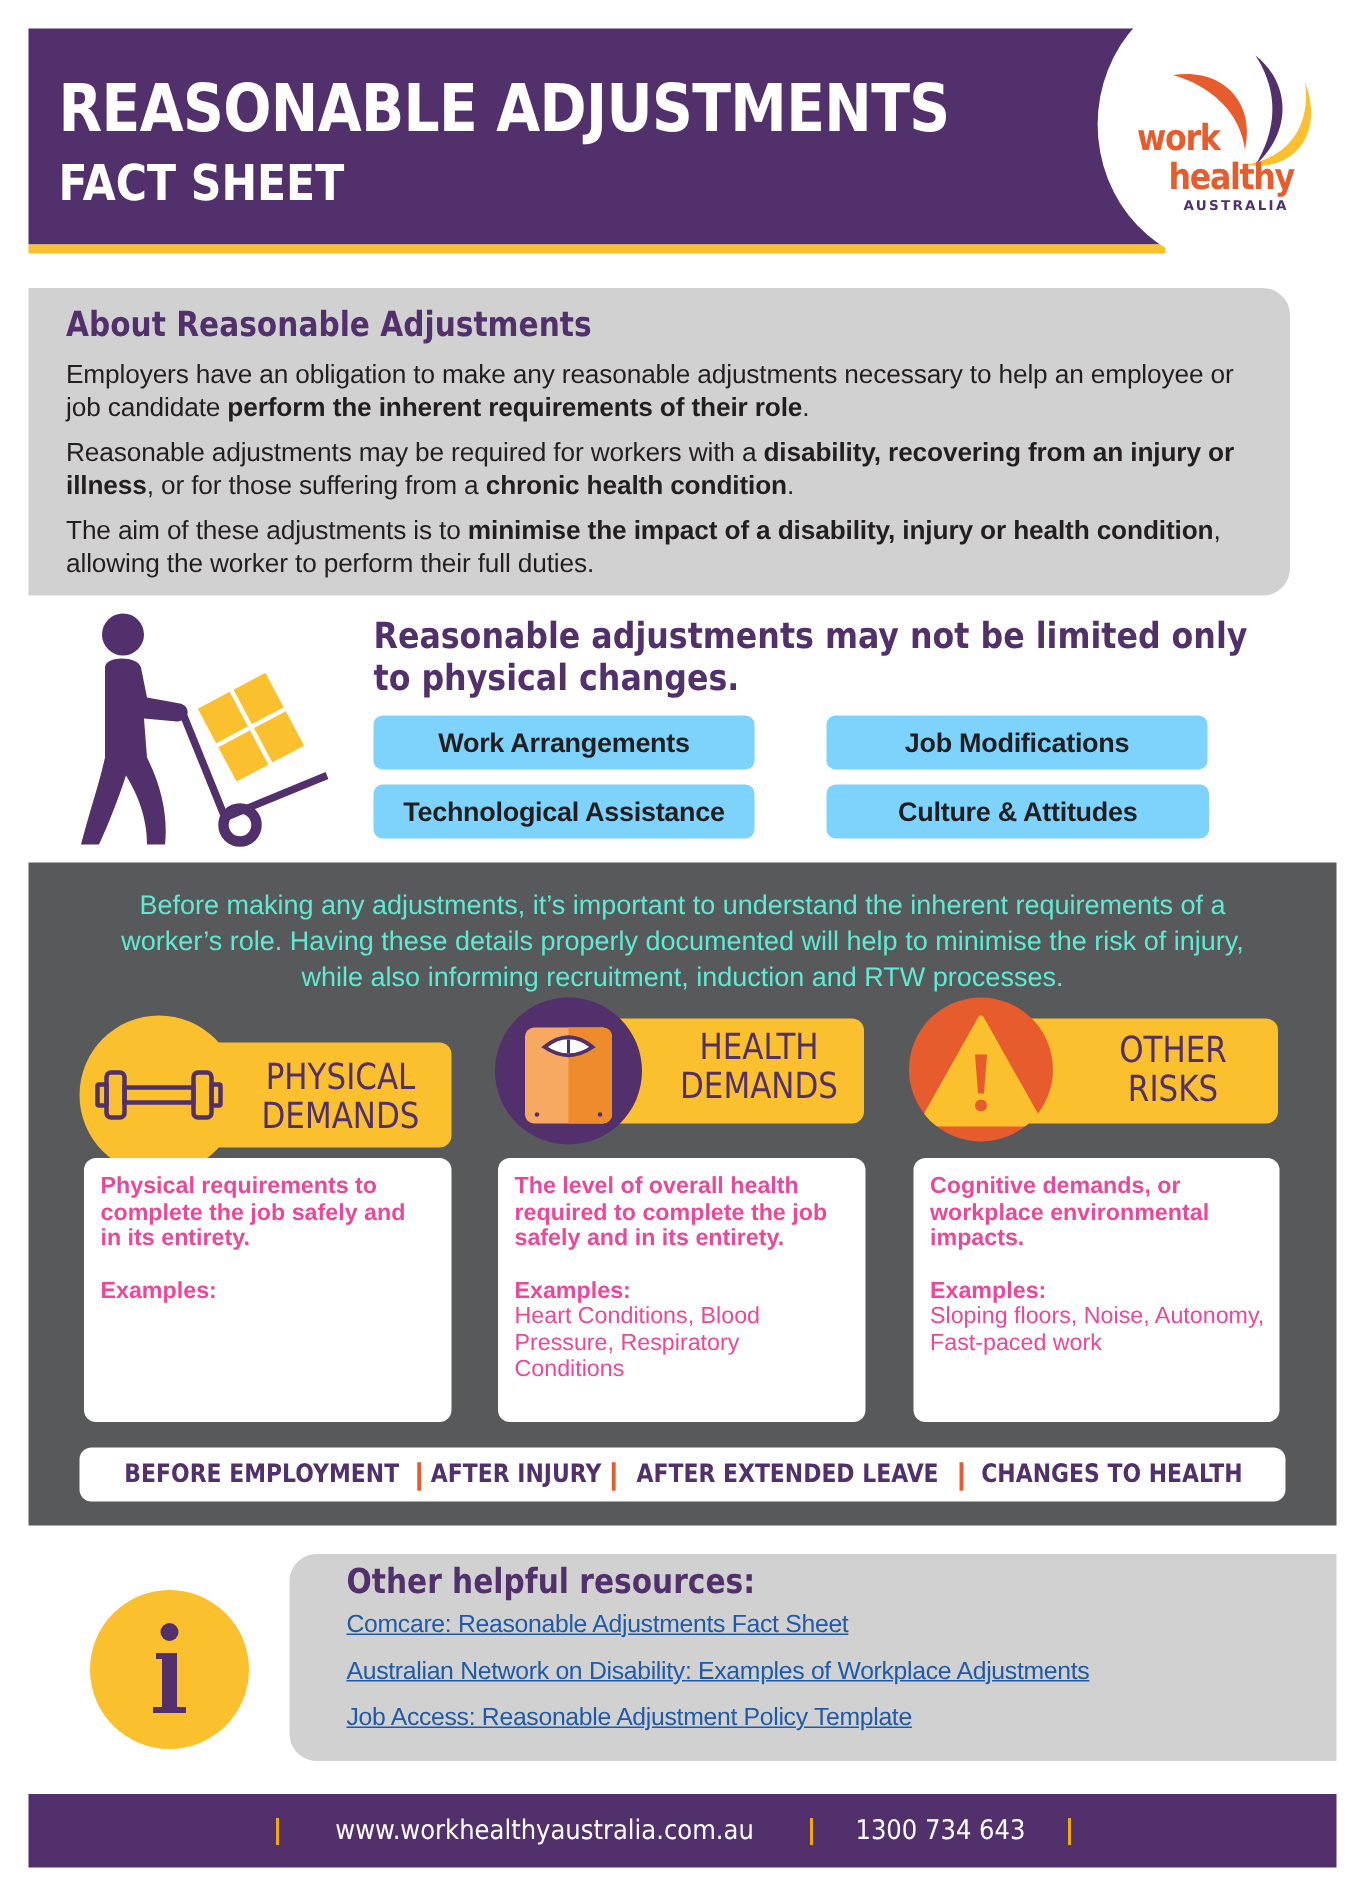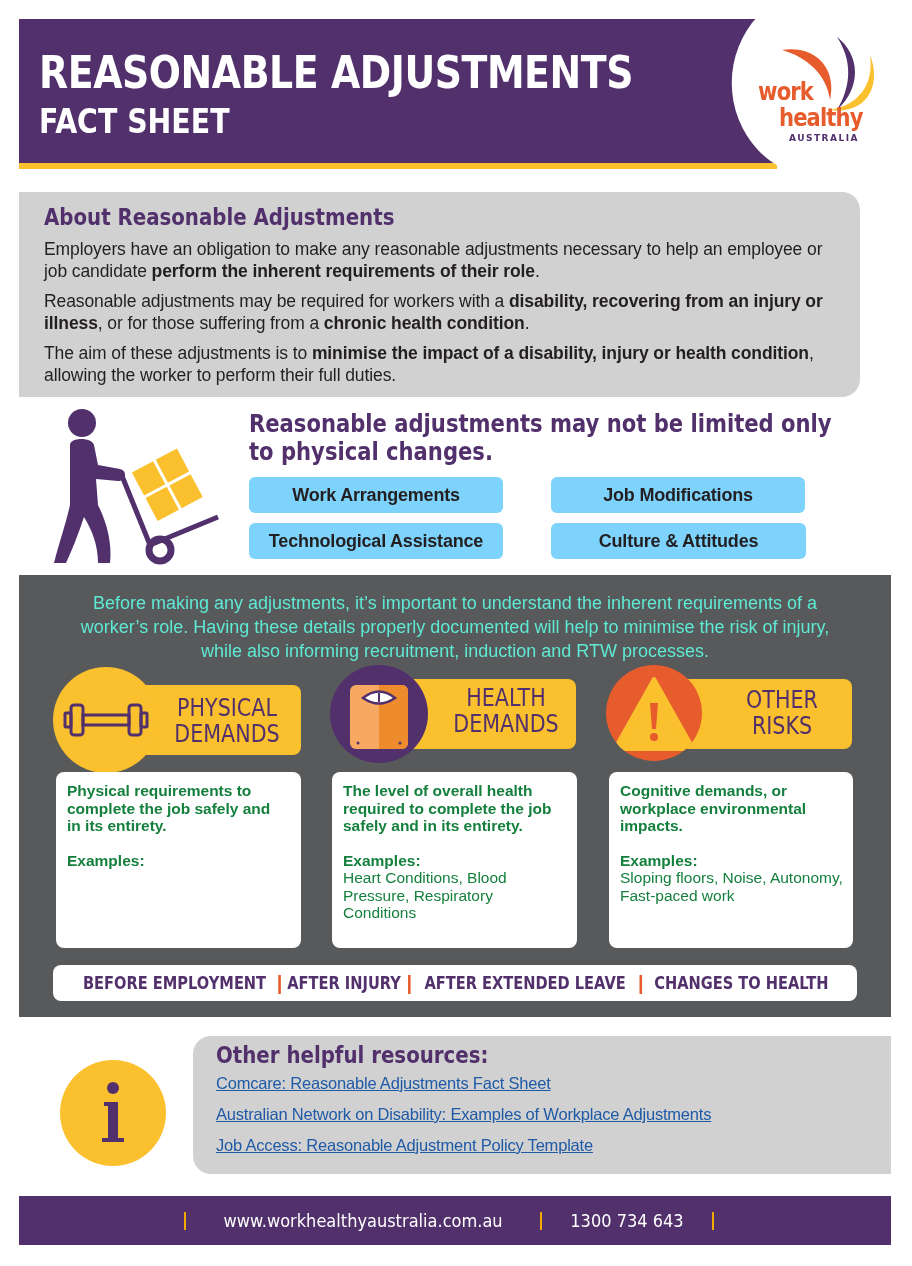--- a/index.html
+++ b/index.html
@@ -29,30 +29,30 @@
   .limited-title { position: absolute; left: 249px; top: 410px; color: #51306c; font-family: "DejaVu Sans", sans-serif; font-weight: bold; font-size: 24px; line-height: 28px; transform: scaleX(0.88); transform-origin: left; white-space: nowrap; }
   .pill { position: absolute; height: 36px; background: #7dd3fc; border-radius: 6px; font-size: 18px; font-weight: bold; color: #231f20; display: flex; align-items: center; justify-content: center; letter-spacing: -0.2px; }
 
   
   .dark { position: absolute; left: 19px; top: 575px; width: 872px; height: 442px; background: #58595b; }
   .dark-intro { position: absolute; left: 0; top: 16px; width: 872px; text-align: center; color: #5eead4; font-size: 18px; line-height: 24px; padding: 0 40px; }
   .badge { position: absolute; height: 98px; }
   .badge-bar { position: absolute; top: 14px; height: 70px; background: #fbc02d; border-radius: 8px; }
   .badge-circle { position: absolute; top: 0; left: 0; width: 98px; height: 98px; border-radius: 50%; overflow: hidden; }
   .badge-label { position: absolute; color: #51306c; font-family: "DejaVu Sans", sans-serif; font-size: 24px; line-height: 26px; text-align: center; transform: scaleX(0.86); }
-  .card { position: absolute; top: 197px; height: 176px; background: #fff; border-radius: 8px; padding: 10px 10px 0 11px; font-size: 15.5px; line-height: 17.5px; color: #15803d; }
+  .card { position: absolute; top: 197px; height: 176px; background: #fff; border-radius: 8px; padding: 10px 10px 0 11px; font-size: 15.5px; line-height: 17.5px; color: #ec4899; }
   .card .lead { font-weight: bold; }
   .card .ex-title { font-weight: bold; margin-top: 17px; }
   .tags { position: absolute; left: 34px; top: 390px; width: 804px; height: 36px; background: #fff; border-radius: 8px; display: flex; align-items: center; justify-content: center; }
   .tag { font-family: "DejaVu Sans", sans-serif; font-weight: bold; font-size: 17px; color: #51306c; transform: scaleX(0.86); white-space: nowrap; }
   .tag-sep { color: #e65c2c; font-size: 20px; font-weight: bold; margin: 0 -4px; }
 
   
   .info-circle { position: absolute; left: 60px; top: 1060px; width: 106px; height: 106px; border-radius: 50%; background: #fbc02d; }
-  .resources { position: absolute; left: 193px; top: 1036px; width: 698px; height: 138px; background: #d1d1d1; border-radius: 18px 0 0 18px; padding: 6px 0 0 23px; }
+  .resources { position: absolute; left: 193px; top: 1036px; width: 698px; height: 138px; background: #d1d1d1; border-radius: 18px 0 0 18px; padding: 6px 0 0 38px; }
   .resources h3 { font-family: "DejaVu Sans", sans-serif; color: #51306c; font-size: 23px; font-weight: bold; transform: scaleX(0.86); transform-origin: left; white-space: nowrap; margin-bottom: 5px; }
   .resources a { display: block; color: #1f5aa6; text-decoration: underline; font-size: 16.5px; line-height: 20px; margin-bottom: 11px; letter-spacing: -0.2px; }
 
   
   .footer { position: absolute; left: 19px; top: 1196px; width: 872px; height: 49px; background: #51306c; display: flex; align-items: center; padding-left: 165px; }
   .fsep { width: 2px; height: 18px; background: #f2a900; }
   .ftext { color: #fff; font-family: "DejaVu Sans", sans-serif; font-size: 18px; transform: scaleX(0.9); margin: 0 22px; white-space: nowrap; }
 </style>
 </head>
 <body>
@@ -99,21 +99,21 @@
   <div>to physical changes.</div>
 </div>
 <div class="pill" style="left:249px; top:477px; width:254px;">Work Arrangements</div>
 <div class="pill" style="left:551px; top:477px; width:254px;">Job Modifications</div>
 <div class="pill" style="left:249px; top:523px; width:254px;">Technological Assistance</div>
 <div class="pill" style="left:551px; top:523px; width:255px;">Culture &amp; Attitudes</div>
 
 <div class="dark">
   <div class="dark-intro">Before making any adjustments, it’s important to understand the inherent requirements of a worker’s role. Having these details properly documented will help to minimise the risk of injury, while also informing recruitment, induction and RTW processes.</div>
 
-  <div class="badge" style="left:34px; top:96px; width:248px;">
+  <div class="badge" style="left:34px; top:106px; width:248px;">
     <div class="badge-bar" style="left:50px; width:198px;"></div>
     <div class="badge-circle" style="background:#fbc02d; width:106px; height:106px; top:-4px;">
       <svg viewBox="0 0 106 106" width="106" height="106">
         <g fill="none" stroke="#51306c" stroke-width="3">
           <rect x="12" y="46" width="6" height="14" rx="1"></rect>
           <rect x="18" y="38" width="12" height="30" rx="3"></rect>
           <rect x="30" y="48" width="46" height="10"></rect>
           <rect x="76" y="38" width="12" height="30" rx="3"></rect>
           <rect x="88" y="46" width="6" height="14" rx="1"></rect>
         </g>

